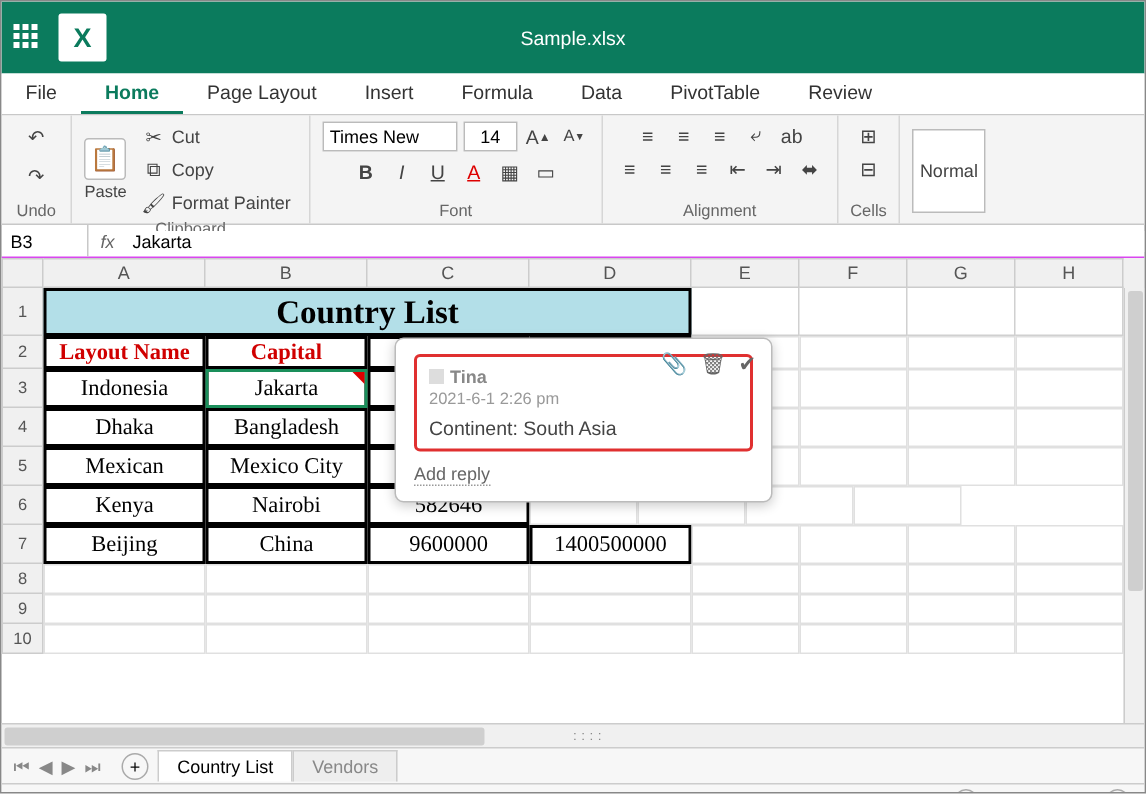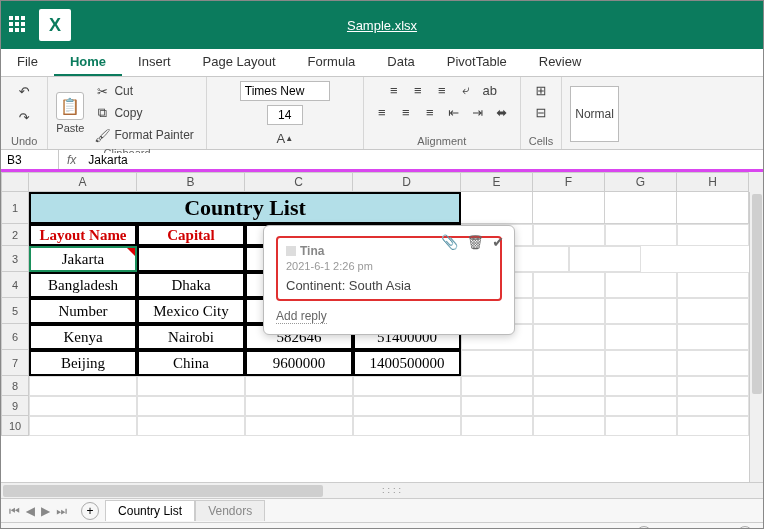--- a/index.html
+++ b/index.html
@@ -4,21 +4,21 @@
 <style>
 * { box-sizing: border-box; margin: 0; padding: 0; font-family: Arial, sans-serif; }
 body { width: 764px; height: 529px; overflow: hidden; background: #fff; border: 1px solid #888; position: relative; }
 
 .titlebar { background: #0b7b5d; height: 48px; display: flex; align-items: center; color: #fff; padding: 0 8px; }
 .titlebar .dots { width: 18px; height: 18px; display: grid; grid-template-columns: repeat(3,4px); grid-template-rows: repeat(3,4px); gap: 2px; margin-right: 12px; }
 .titlebar .dots span { background: #fff; width: 4px; height: 4px; }
 .titlebar .logo { width: 32px; height: 32px; background: #fff; border-radius: 2px; margin-right: 8px; display:flex; align-items:center; justify-content:center; color:#0b7b5d; font-weight:bold; font-size:18px; }
 .titlebar .brand { font-size: 16px; line-height:1.1; }
 .titlebar .brand small { font-size: 10px; display:block; letter-spacing:1px; }
-.titlebar .filename { margin-left: auto; margin-right: auto; font-size: 13px; position:absolute; left:50%; transform:translateX(-50%);text-decoration:underline; }
+.titlebar .filename { margin-left: auto; margin-right: auto; font-size: 13px; position:absolute; left:50%; transform:translateX(-50%); }
 
 .tabs { background: #fff; border-bottom: 1px solid #c8c8c8; height: 28px; display:flex; align-items:stretch; font-size:13px; }
 .tabs .tab { padding: 5px 16px; cursor:pointer; color:#333; }
 .tabs .tab.active { color:#0b7b5d; border-bottom:2px solid #0b7b5d; font-weight:bold; }
 
 .ribbon { background:#f4f4f4; border-bottom:1px solid #c8c8c8; height:73px; display:flex; font-size:12px; color:#444; }
 .ribbon .group { border-right:1px solid #d6d6d6; padding:4px 8px 2px 8px; display:flex; flex-direction:column; justify-content:space-between; }
 .ribbon .group .label { text-align:center; font-size:11px; color:#666; margin-top:2px; }
 .ribbon .group .content { display:flex; align-items:center; gap:6px; flex:1; }
 .ribbon .col { display:flex; flex-direction:column; gap:2px; }
@@ -27,21 +27,21 @@
 .ribbon select, .ribbon .combo { border:1px solid #bbb; background:#fff; font-size:12px; height:20px; padding:0 4px; }
 .ribbon .font-name { width:90px; }
 .ribbon .font-size { width:36px; text-align:center; }
 .ribbon .fmtbtns { display:flex; gap:4px; }
 .ribbon .sq { width:20px; height:18px; border:1px solid transparent; display:flex; align-items:center; justify-content:center; cursor:pointer; font-size:13px; }
 .ribbon .undo-group { padding:4px 10px 2px 10px; }
 .ribbon .big-paste { display:flex; flex-direction:column; align-items:center; font-size:11px; cursor:pointer; }
 .ribbon .big-paste .picon { width:28px; height:28px; background:#fff; border:1px solid #bbb; border-radius:3px; display:flex; align-items:center; justify-content:center; font-size:16px; margin-bottom:2px; }
 .ribbon .normal-btn { border:1px solid #bbb; background:#fff; padding:8px 4px; font-size:12px; height:56px; display:flex; align-items:center; }
 
-.formula-bar { height:22px; border-bottom:3px solid #d946ef; display:flex; align-items:center; font-size:12px; }
+.formula-bar { height:22px; border-bottom:1px solid #d946ef; display:flex; align-items:center; font-size:12px; }
 .formula-bar .cellref { width:58px; border-right:1px solid #c8c8c8; padding:0 6px; height:100%; display:flex; align-items:center; }
 .formula-bar .fx { padding:0 8px; font-style:italic; color:#666; }
 .formula-bar input { border:none; outline:none; flex:1; font-size:12px; padding:0 4px; }
 
 .sheet-area { position:relative; height: 310px; display:flex; }
 .colheads { display:flex; height:20px; background:#f0f0f0; font-size:12px; }
 .colheads .corner { width:28px; border:1px solid #ccc; background:#f0f0f0; }
 .colheads .ch { border:1px solid #ccc; border-left:none; text-align:center; line-height:18px; color:#555; }
 .rows-wrap { flex:1; overflow:hidden; }
 .row { display:flex; }
@@ -95,22 +95,22 @@
       <span></span>
       <span></span>
     </div>
   <div class="logo">X</div>
   <div class="filename">Sample.xlsx</div>
 </div>
 
 <div class="tabs">
   <div class="tab">File</div>
   <div class="tab active">Home</div>
+  <div class="tab">Page Layout</div>
   <div class="tab">Insert</div>
-  <div class="tab">Page Layout</div>
   <div class="tab">Formula</div>
   <div class="tab">Data</div>
   <div class="tab">PivotTable</div>
   <div class="tab">Review</div>
 </div>
 
 <div class="ribbon">
   <div class="group undo-group">
     <div class="content col">
       <div class="btn">
@@ -142,21 +142,21 @@
             <span class="icon">🖌</span>
             <span>Format Painter</span>
           </div>
       </div>
     </div>
     <div class="label">Clipboard</div>
   </div>
 
   <div class="group">
     <div class="content col" style="gap:4px;">
-      <div style="display:flex;gap:4px;align-items:center;flex-direction:column;">
+      <div style="display:flex;gap:4px;align-items:center;">
         <input class="combo font-name" value="Times New" style="">
         <input class="combo font-size" value="14" style="">
         <span class="sq" style="font-size:13px;">A<sup style="font-size:8px;">▲</sup></span>
         <span class="sq" style="font-size:11px;">A<sup style="font-size:7px;">▼</sup></span>
       </div>
       <div class="fmtbtns">
         <span class="sq">
             <b>B</b>
           </span>
         <span class="sq">
@@ -243,56 +243,56 @@
         <div class="cell" style="width:108px">Capital</div>
         <div class="cell" style="width:108px">Area</div>
         <div class="cell" style="width:108px">Population</div>
         <div class="cell" style="width:72px;border:1px solid #e0e0e0;"></div>
         <div class="cell" style="width:72px;border:1px solid #e0e0e0;"></div>
         <div class="cell" style="width:72px;border:1px solid #e0e0e0;"></div>
         <div class="cell" style="width:72px;border:1px solid #e0e0e0;"></div>
       </div>
       <div class="row datarow">
         <div class="rowhead" style="height:26px">3</div>
+        <div class="cell " style="width:108px">Indonesia</div>
         <div class="cell selcell" style="width:108px">Jakarta<span class="red-tri"></span></div>
         <div class="cell " style="width:108px"></div>
         <div class="cell " style="width:108px"></div>
         <div class="cell" style="width:72px;border:1px solid #e0e0e0;"></div>
         <div class="cell" style="width:72px;border:1px solid #e0e0e0;"></div>
         <div class="cell" style="width:72px;border:1px solid #e0e0e0;"></div>
         <div class="cell" style="width:72px;border:1px solid #e0e0e0;"></div>
       </div>
       <div class="row datarow">
         <div class="rowhead" style="height:26px">4</div>
+        <div class="cell " style="width:108px">Dhaka</div>
         <div class="cell " style="width:108px">Bangladesh</div>
-        <div class="cell " style="width:108px">Dhaka</div>
         <div class="cell " style="width:108px"></div>
         <div class="cell " style="width:108px"></div>
         <div class="cell" style="width:72px;border:1px solid #e0e0e0;"></div>
         <div class="cell" style="width:72px;border:1px solid #e0e0e0;"></div>
         <div class="cell" style="width:72px;border:1px solid #e0e0e0;"></div>
         <div class="cell" style="width:72px;border:1px solid #e0e0e0;"></div>
       </div>
       <div class="row datarow">
         <div class="rowhead" style="height:26px">5</div>
-        <div class="cell " style="width:108px">Number</div>
+        <div class="cell " style="width:108px">Mexican</div>
         <div class="cell " style="width:108px">Mexico City</div>
         <div class="cell " style="width:108px"></div>
         <div class="cell " style="width:108px"></div>
         <div class="cell" style="width:72px;border:1px solid #e0e0e0;"></div>
         <div class="cell" style="width:72px;border:1px solid #e0e0e0;"></div>
         <div class="cell" style="width:72px;border:1px solid #e0e0e0;"></div>
         <div class="cell" style="width:72px;border:1px solid #e0e0e0;"></div>
       </div>
       <div class="row datarow">
         <div class="rowhead" style="height:26px">6</div>
         <div class="cell " style="width:108px">Kenya</div>
         <div class="cell " style="width:108px">Nairobi</div>
         <div class="cell " style="width:108px">582646</div>
-        <div class="cell " style="width:108px">51400000</div>
         <div class="cell" style="width:72px;border:1px solid #e0e0e0;"></div>
         <div class="cell" style="width:72px;border:1px solid #e0e0e0;"></div>
         <div class="cell" style="width:72px;border:1px solid #e0e0e0;"></div>
         <div class="cell" style="width:72px;border:1px solid #e0e0e0;"></div>
       </div>
       <div class="row datarow">
         <div class="rowhead" style="height:26px">7</div>
         <div class="cell " style="width:108px">Beijing</div>
         <div class="cell " style="width:108px">China</div>
         <div class="cell " style="width:108px">9600000</div>

